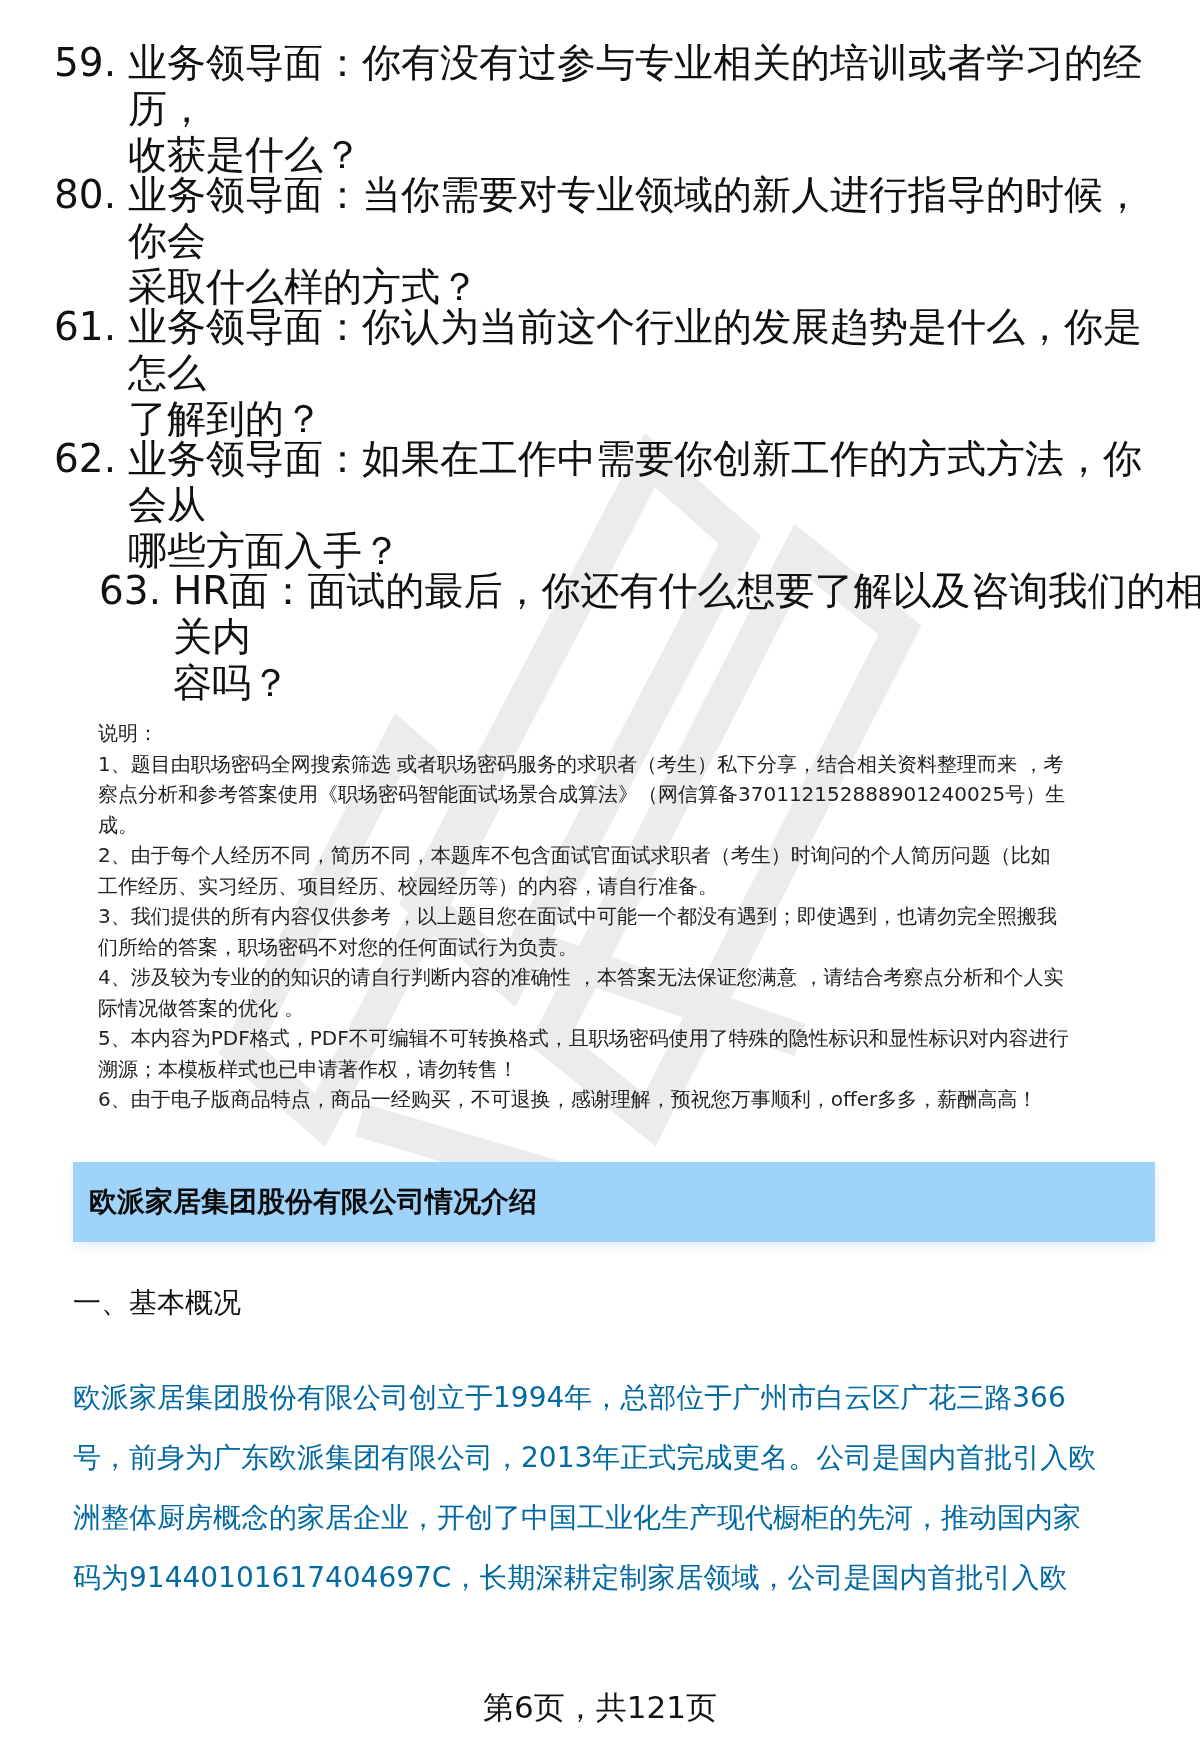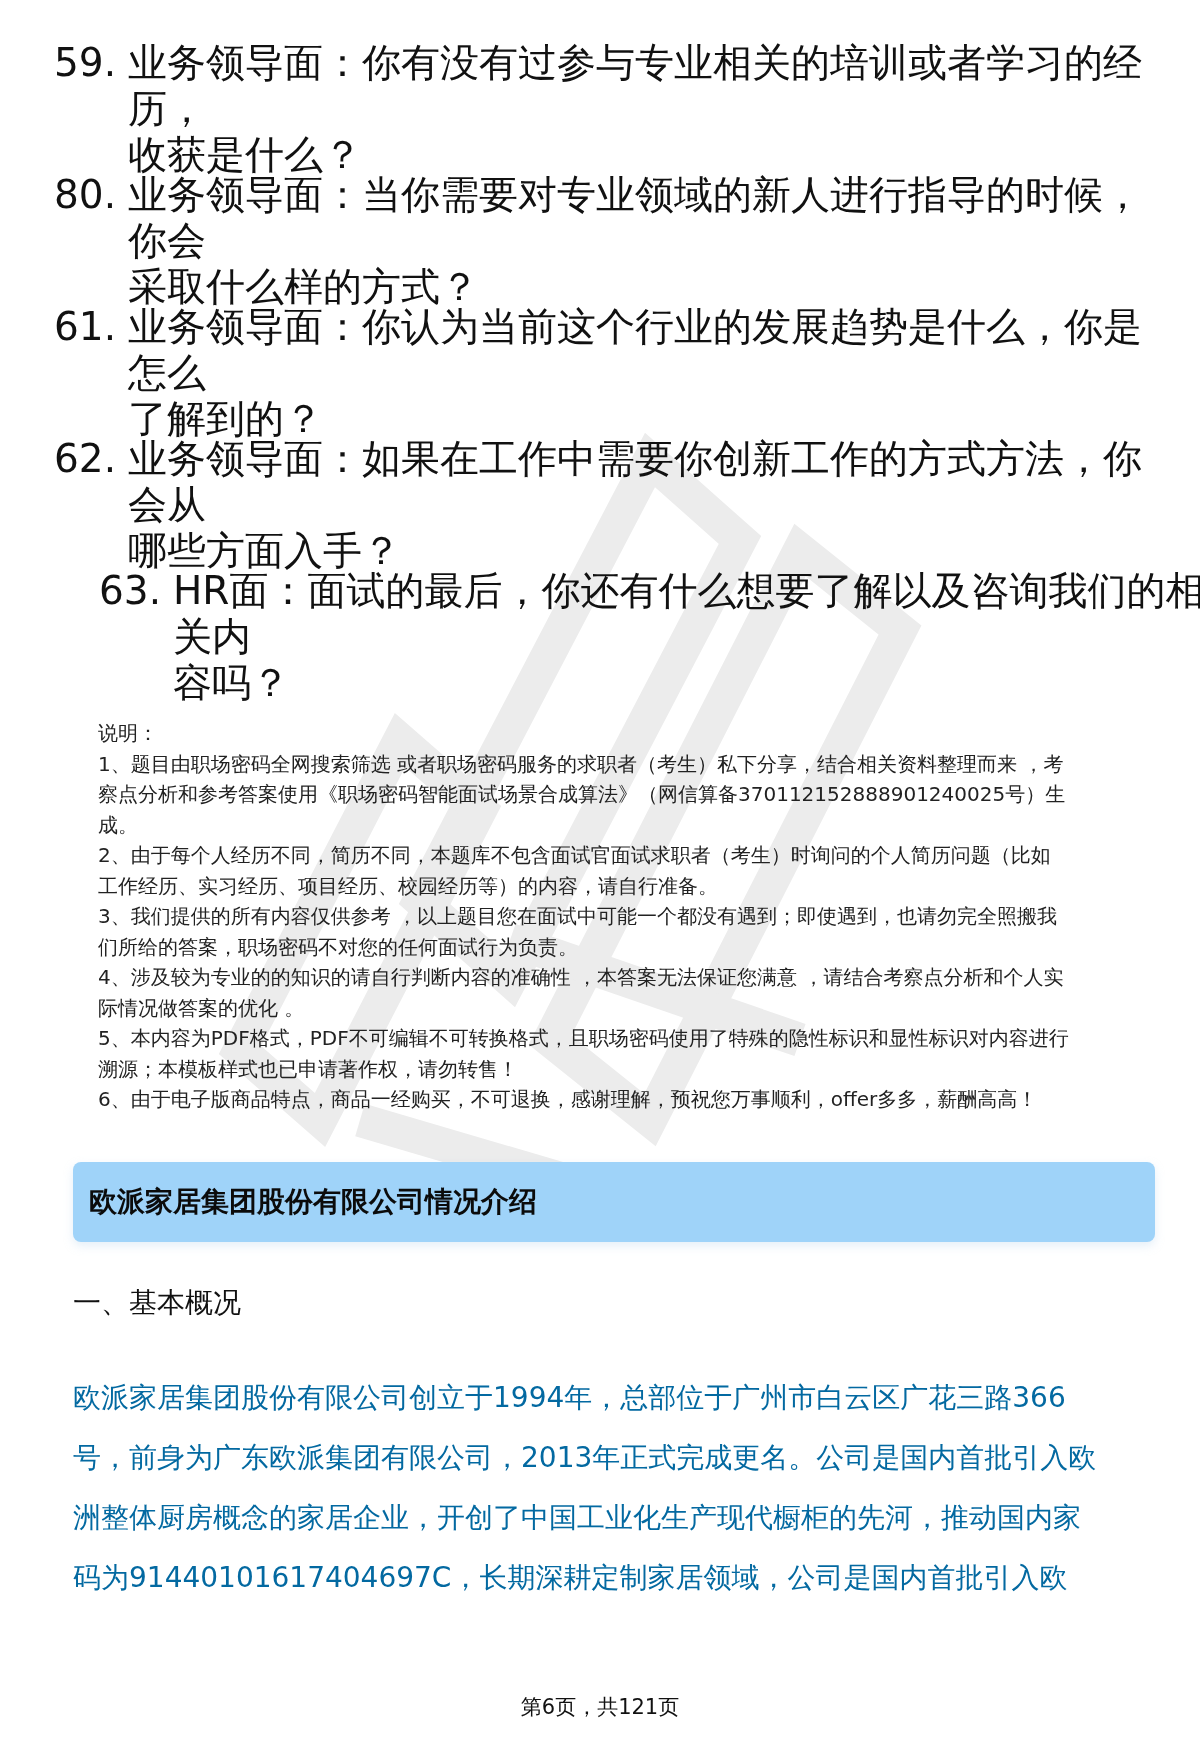--- a/index.html
+++ b/index.html
@@ -18,38 +18,38 @@
     }
     .question .num { position: absolute; left: 0; top: 0; }
     .question .text { display: block; margin-left: 74px; }
     .notes {
       position: absolute; left: 74px; top: 718px; width: 1080px;
       font-size: 20px; line-height: 30.5px; color: #222222; margin-left: 24px;
     }
     .notes p { margin: 0; }
     .section-box {
       position: absolute; left: 73px; top: 1162px; width: 1082px; height: 80px;
-      background: #9fd3f9; border-radius: 8px;
+      background: #9fd3f9; border-radius: 0;
       box-shadow: 0 4px 10px rgba(180, 210, 235, 0.35);
     }
     .section-box .title {
       position: absolute; left: 16px; top: 20px; font-size: 28px; font-weight: bold;
       line-height: 40px; color: #0b0b0b;
     }
     .subheading {
       position: absolute; left: 73px; top: 1283px; font-size: 28px; line-height: 40px;
     }
     .body-para {
       position: absolute; left: 73px; top: 1368px; width: 1090px;
       font-size: 28px; line-height: 60px; color: #0369a1;
     }
     .body-para span { display: block; white-space: nowrap; }
     .page-footer {
       position: absolute; left: 0; width: 1200px; top: 1685px; text-align: center;
-      font-size: 21px; line-height: 44px;
+      font-size: 31px; line-height: 44px;
     }
   </style>
 </head>
 <body>
 
 <svg class="watermark" viewBox="0 0 1000 820">
   <g fill="none" stroke="#ececec" stroke-width="34" stroke-linejoin="miter">
     <path d="M470 40 L560 120 L330 560 L240 480 Z"></path>
     <path d="M620 130 L720 210 L470 700 L370 620 Z"></path>
     <path d="M220 320 L300 390 L140 700 L60 630 Z"></path>

